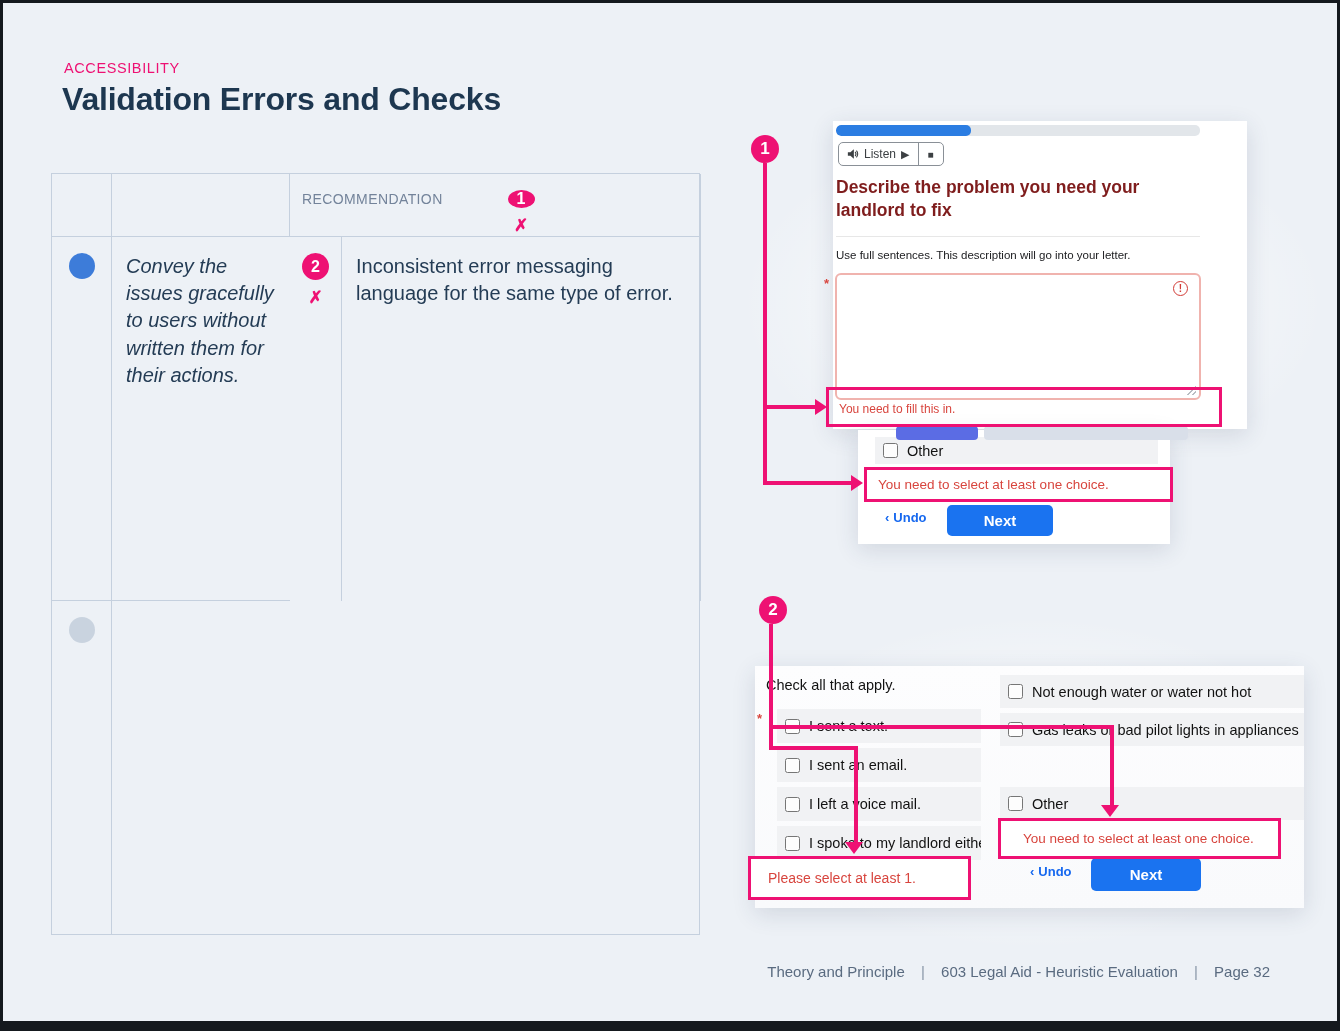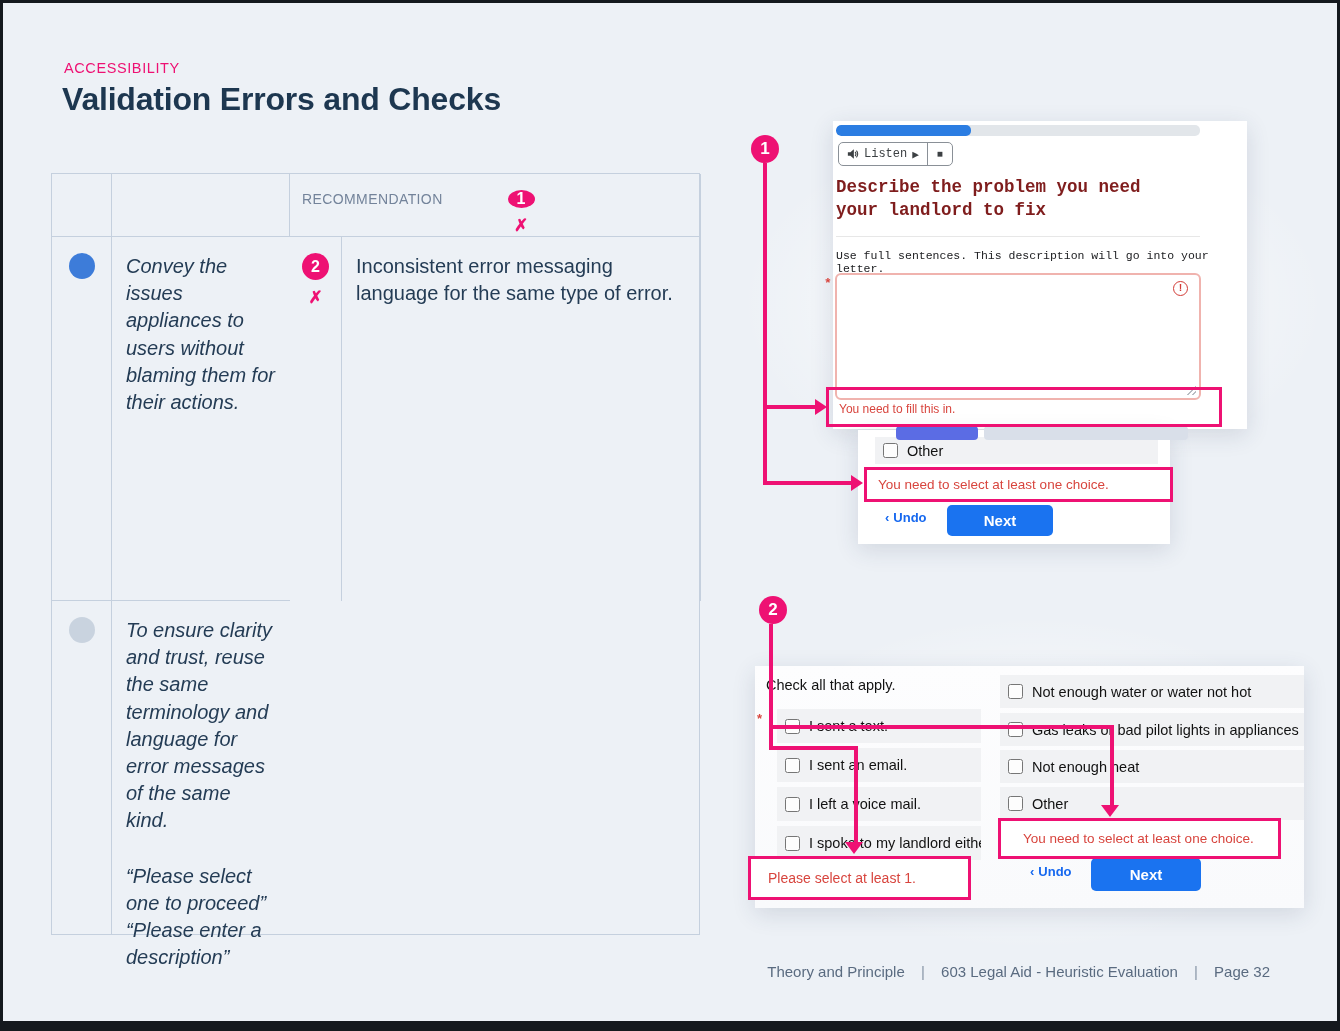--- a/index.html
+++ b/index.html
@@ -50,21 +50,21 @@
                border-bottom:8px solid transparent; border-left:12px solid #ee1173; z-index:7; }
   .tri-down  { position:absolute; width:0; height:0; border-left:9px solid transparent;
                border-right:9px solid transparent; border-top:12px solid #ee1173; z-index:7; }
   .pinkbox { position:absolute; border:3px solid #ee1173; z-index:8; }
   .errtxt { color:#d8453e; }
 
   
   .card { position:absolute; background:#fff; box-shadow:0 6px 22px rgba(40,60,90,.14); z-index:2; }
 
   
-  .m1 { left:830px; top:118px; width:414px; height:308px;font-family:Liberation Mono, monospace; }
+  .m1 { left:830px; top:118px; width:414px; height:308px; }
   .progress { position:absolute; left:3px; top:4px; width:364px; height:11px; border-radius:5px;
               background:#e2e6ea; overflow:hidden; }
   .progress .fill { height:100%; background:#2b7de2; border-radius:5px; }
   .listen { position:absolute; left:5px; top:21px; height:24px; display:flex; align-items:stretch;
             border:1.5px solid #8a9097; border-radius:5px; background:#fff; color:#3c4043; }
   .listen .seg1 { display:flex; align-items:center; gap:5px; padding:0 8px; font-size:12px; }
   .listen .seg2 { display:flex; align-items:center; padding:0 9px; border-left:1.5px solid #8a9097; font-size:10px; }
   .playglyph { font-size:11px; }
   .m1h { position:absolute; left:3px; top:55px; width:340px; font-size:17.5px; font-weight:700;
          line-height:1.32; color:#7f1d1d; }
@@ -116,37 +116,32 @@
     <div class="cell th lastcol">RECOMMENDATION</div>
 
     <div class="cell numcell">
       <div class="numbadge">1</div>
       <div class="xmark">✗</div>
     </div>
     <div class="cell dotcell">
       <div class="dot" style="background-color: rgb(61, 124, 217);"></div>
     </div>
     <div class="cell rec lastcol">
-      <div>Convey the issues appliances to users without blaming them for their actions.</div>
+      <div>Convey the issues gracefully to users without written them for their actions.</div>
     </div>
 
     <div class="cell numcell lastrow">
       <div class="numbadge">2</div>
       <div class="xmark">✗</div>
     </div>
     <div class="cell obs lastrow">Inconsistent error messaging language for the same type of error.</div>
     <div class="cell dotcell lastrow">
       <div class="dot" style="background-color: rgb(201, 211, 223);"></div>
     </div>
     <div class="cell rec lastcol lastrow">
-      <div>To ensure clarity and trust, reuse the same terminology and language for error messages of the same kind.</div>
-      <div class="quotes">
-        <div>“Please select one to proceed”</div>
-        <div>“Please enter a description”</div>
-      </div>
     </div>
   </div>
 
   <div class="badge" style="left:748px; top:132px;">1</div>
   <div class="pline" style="left:760px; top:160px; width:4px; height:322px;"></div>
   <div class="pline" style="left:760px; top:402px; width:54px; height:4px;"></div>
   <div class="tri-right" style="left:812px; top:396px;"></div>
   <div class="pline" style="left:760px; top:478px; width:90px; height:4px;"></div>
   <div class="tri-right" style="left:848px; top:472px;"></div>
 
@@ -232,24 +227,20 @@
     </div>
 
     <div class="optrow" style="left:245px; top:9px;   width:304px; height:33px;">
       <div class="cbx"></div>
       <div class="optlabel">Not enough water or water not hot</div>
     </div>
     <div class="optrow" style="left:245px; top:47px;  width:304px; height:33px;">
       <div class="cbx"></div>
       <div class="optlabel">Gas leaks or bad pilot lights in appliances</div>
     </div>
-    <div class="optrow" style="left:245px; top:84px;  width:304px; height:33px;">
-      <div class="cbx"></div>
-      <div class="optlabel">Not enough heat</div>
-    </div>
     <div class="optrow" style="left:245px; top:121px; width:304px; height:33px;">
       <div class="cbx"></div>
       <div class="optlabel">Other</div>
     </div>
   </div>
 
   <div class="pinkbox" style="left:745px; top:853px; width:223px; height:44px; background:#fff;">
     <div class="errtxt" style="position:absolute; left:17px; top:11px; font-size:14px;">Please select at least 1.</div>
   </div>
   <div class="pinkbox" style="left:995px; top:815px; width:283px; height:41px; background:#fff;">

